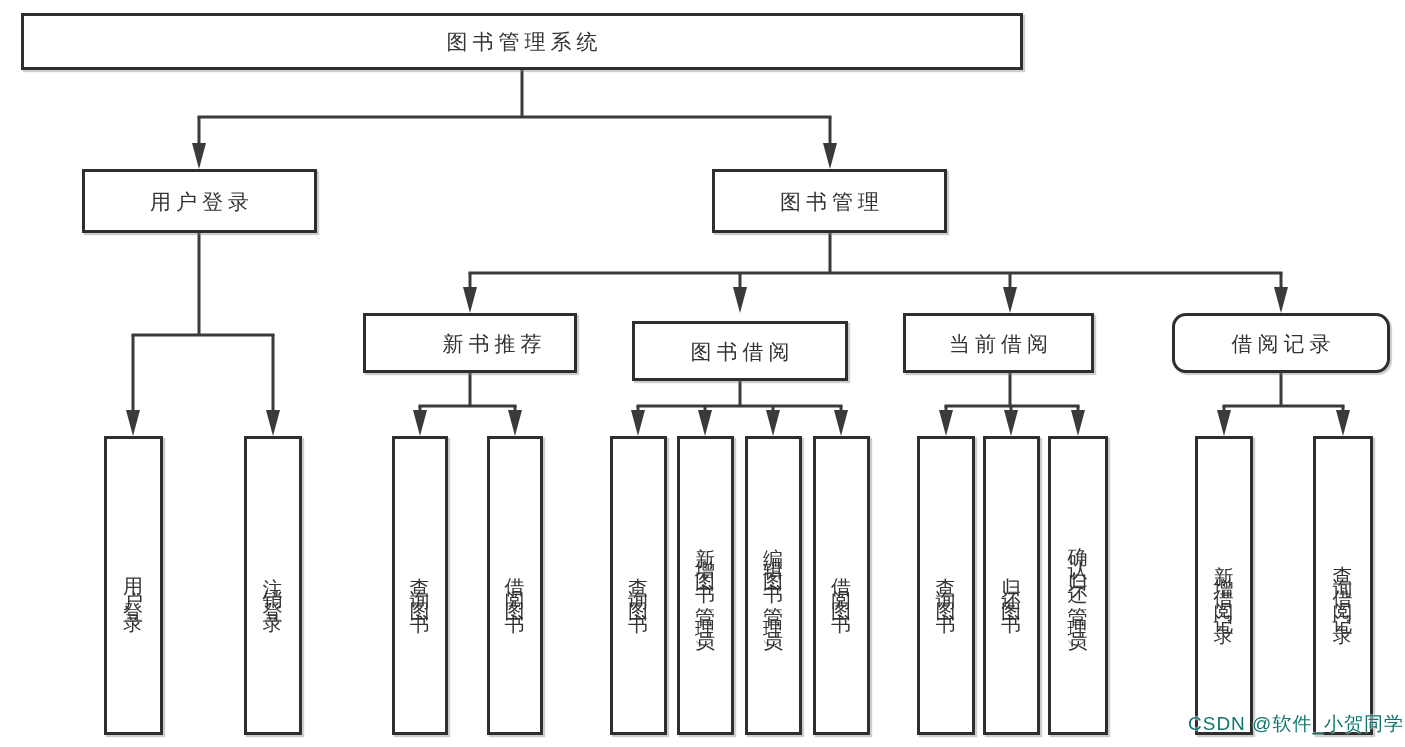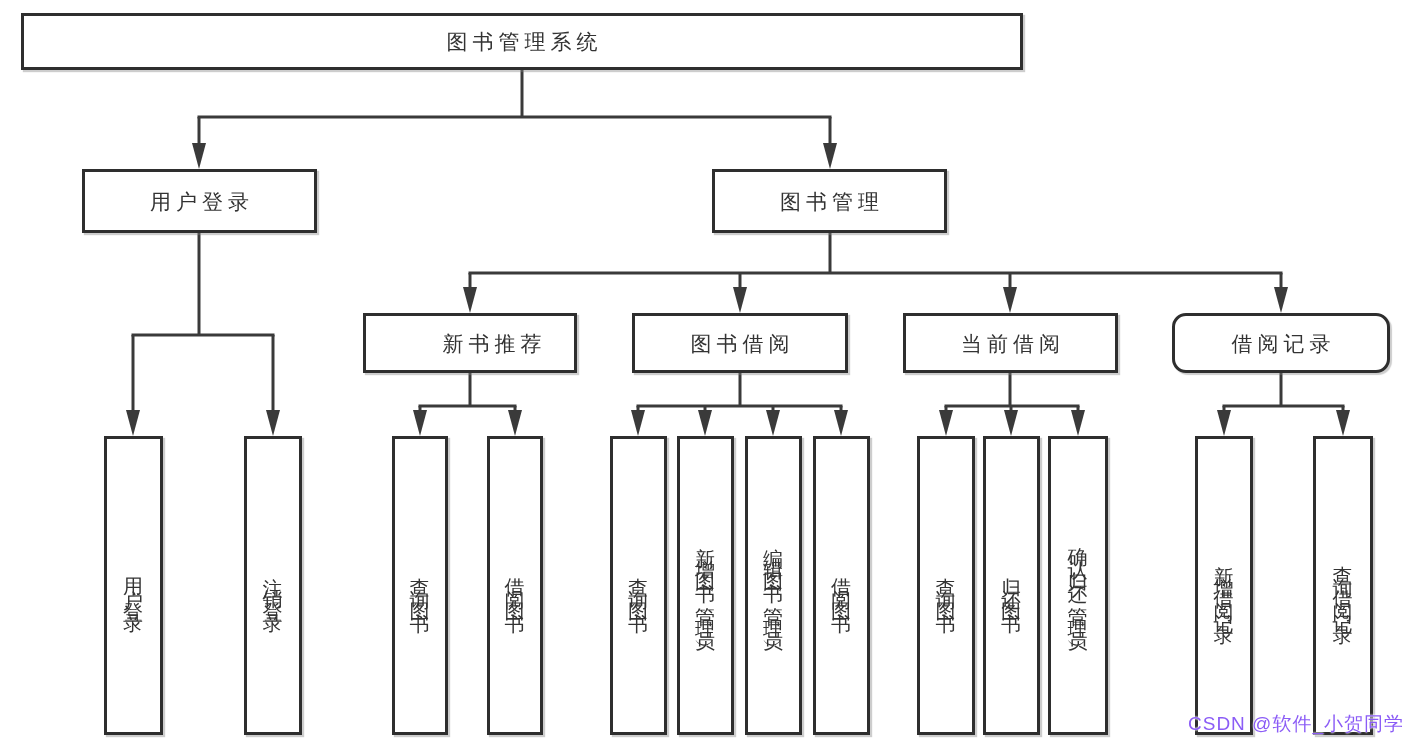--- a/index.html
+++ b/index.html
@@ -15,21 +15,21 @@
   }
   .node.horizontal .lbl{
     font-size:21px;letter-spacing:5px;text-indent:5px;white-space:nowrap;line-height:1;
   }
   .node.vertical .lbl{
     writing-mode:vertical-rl;text-orientation:mixed;
     font-size:20px;letter-spacing:12px;line-height:1.1;white-space:nowrap;
   }
   .watermark{
     position:absolute;left:1188px;top:711px;font-size:19px;letter-spacing:1px;
-    color:#8b5cf6;white-space:nowrap;text-shadow:0 0 2px #ffffff,0 0 2px #ffffff;
+    color:#0f766e;white-space:nowrap;text-shadow:0 0 2px #ffffff,0 0 2px #ffffff;
     z-index:5;
   }
 </style>
 </head>
 <body>
 
 <div class="canvas">
   <svg id="connector-layer" width="1405" height="747" viewBox="0 0 1405 747" xmlns="http://www.w3.org/2000/svg">
       <line x1="522" y1="68" x2="522" y2="117" stroke="#3a3a3a" stroke-width="3"></line>
       <line x1="197.5" y1="117" x2="831.5" y2="117" stroke="#3a3a3a" stroke-width="3"></line>
@@ -90,24 +90,24 @@
       </div>
       <div class="node horizontal" style="left: 82px; top: 169px; width: 235px; height: 64px;">
         <span class="lbl">用户登录</span>
       </div>
       <div class="node horizontal" style="left: 712px; top: 169px; width: 235px; height: 64px;">
         <span class="lbl">图书管理</span>
       </div>
       <div class="node horizontal" style="left: 363px; top: 313px; width: 214px; height: 60px; padding-left: 44px;">
         <span class="lbl">新书推荐</span>
       </div>
-      <div class="node horizontal" style="left: 632px; top: 313px; width: 216px; height: 60px;">
+      <div class="node horizontal" style="left: 632px; top: 321px; width: 216px; height: 60px;">
         <span class="lbl">图书借阅</span>
       </div>
-      <div class="node horizontal" style="left: 903px; top: 313px; width: 215px; height: 60px;">
+      <div class="node horizontal" style="left: 903px; top: 313px; width: 191px; height: 60px;">
         <span class="lbl">当前借阅</span>
       </div>
       <div class="node horizontal" style="left: 1172px; top: 313px; width: 218px; height: 60px; border-radius: 14px;">
         <span class="lbl">借阅记录</span>
       </div>
       <div class="node vertical" style="left: 104px; top: 436px; width: 59px; height: 299px;">
         <span class="lbl">用户登录</span>
       </div>
       <div class="node vertical" style="left: 244px; top: 436px; width: 58px; height: 299px;">
         <span class="lbl">注销登录</span>

